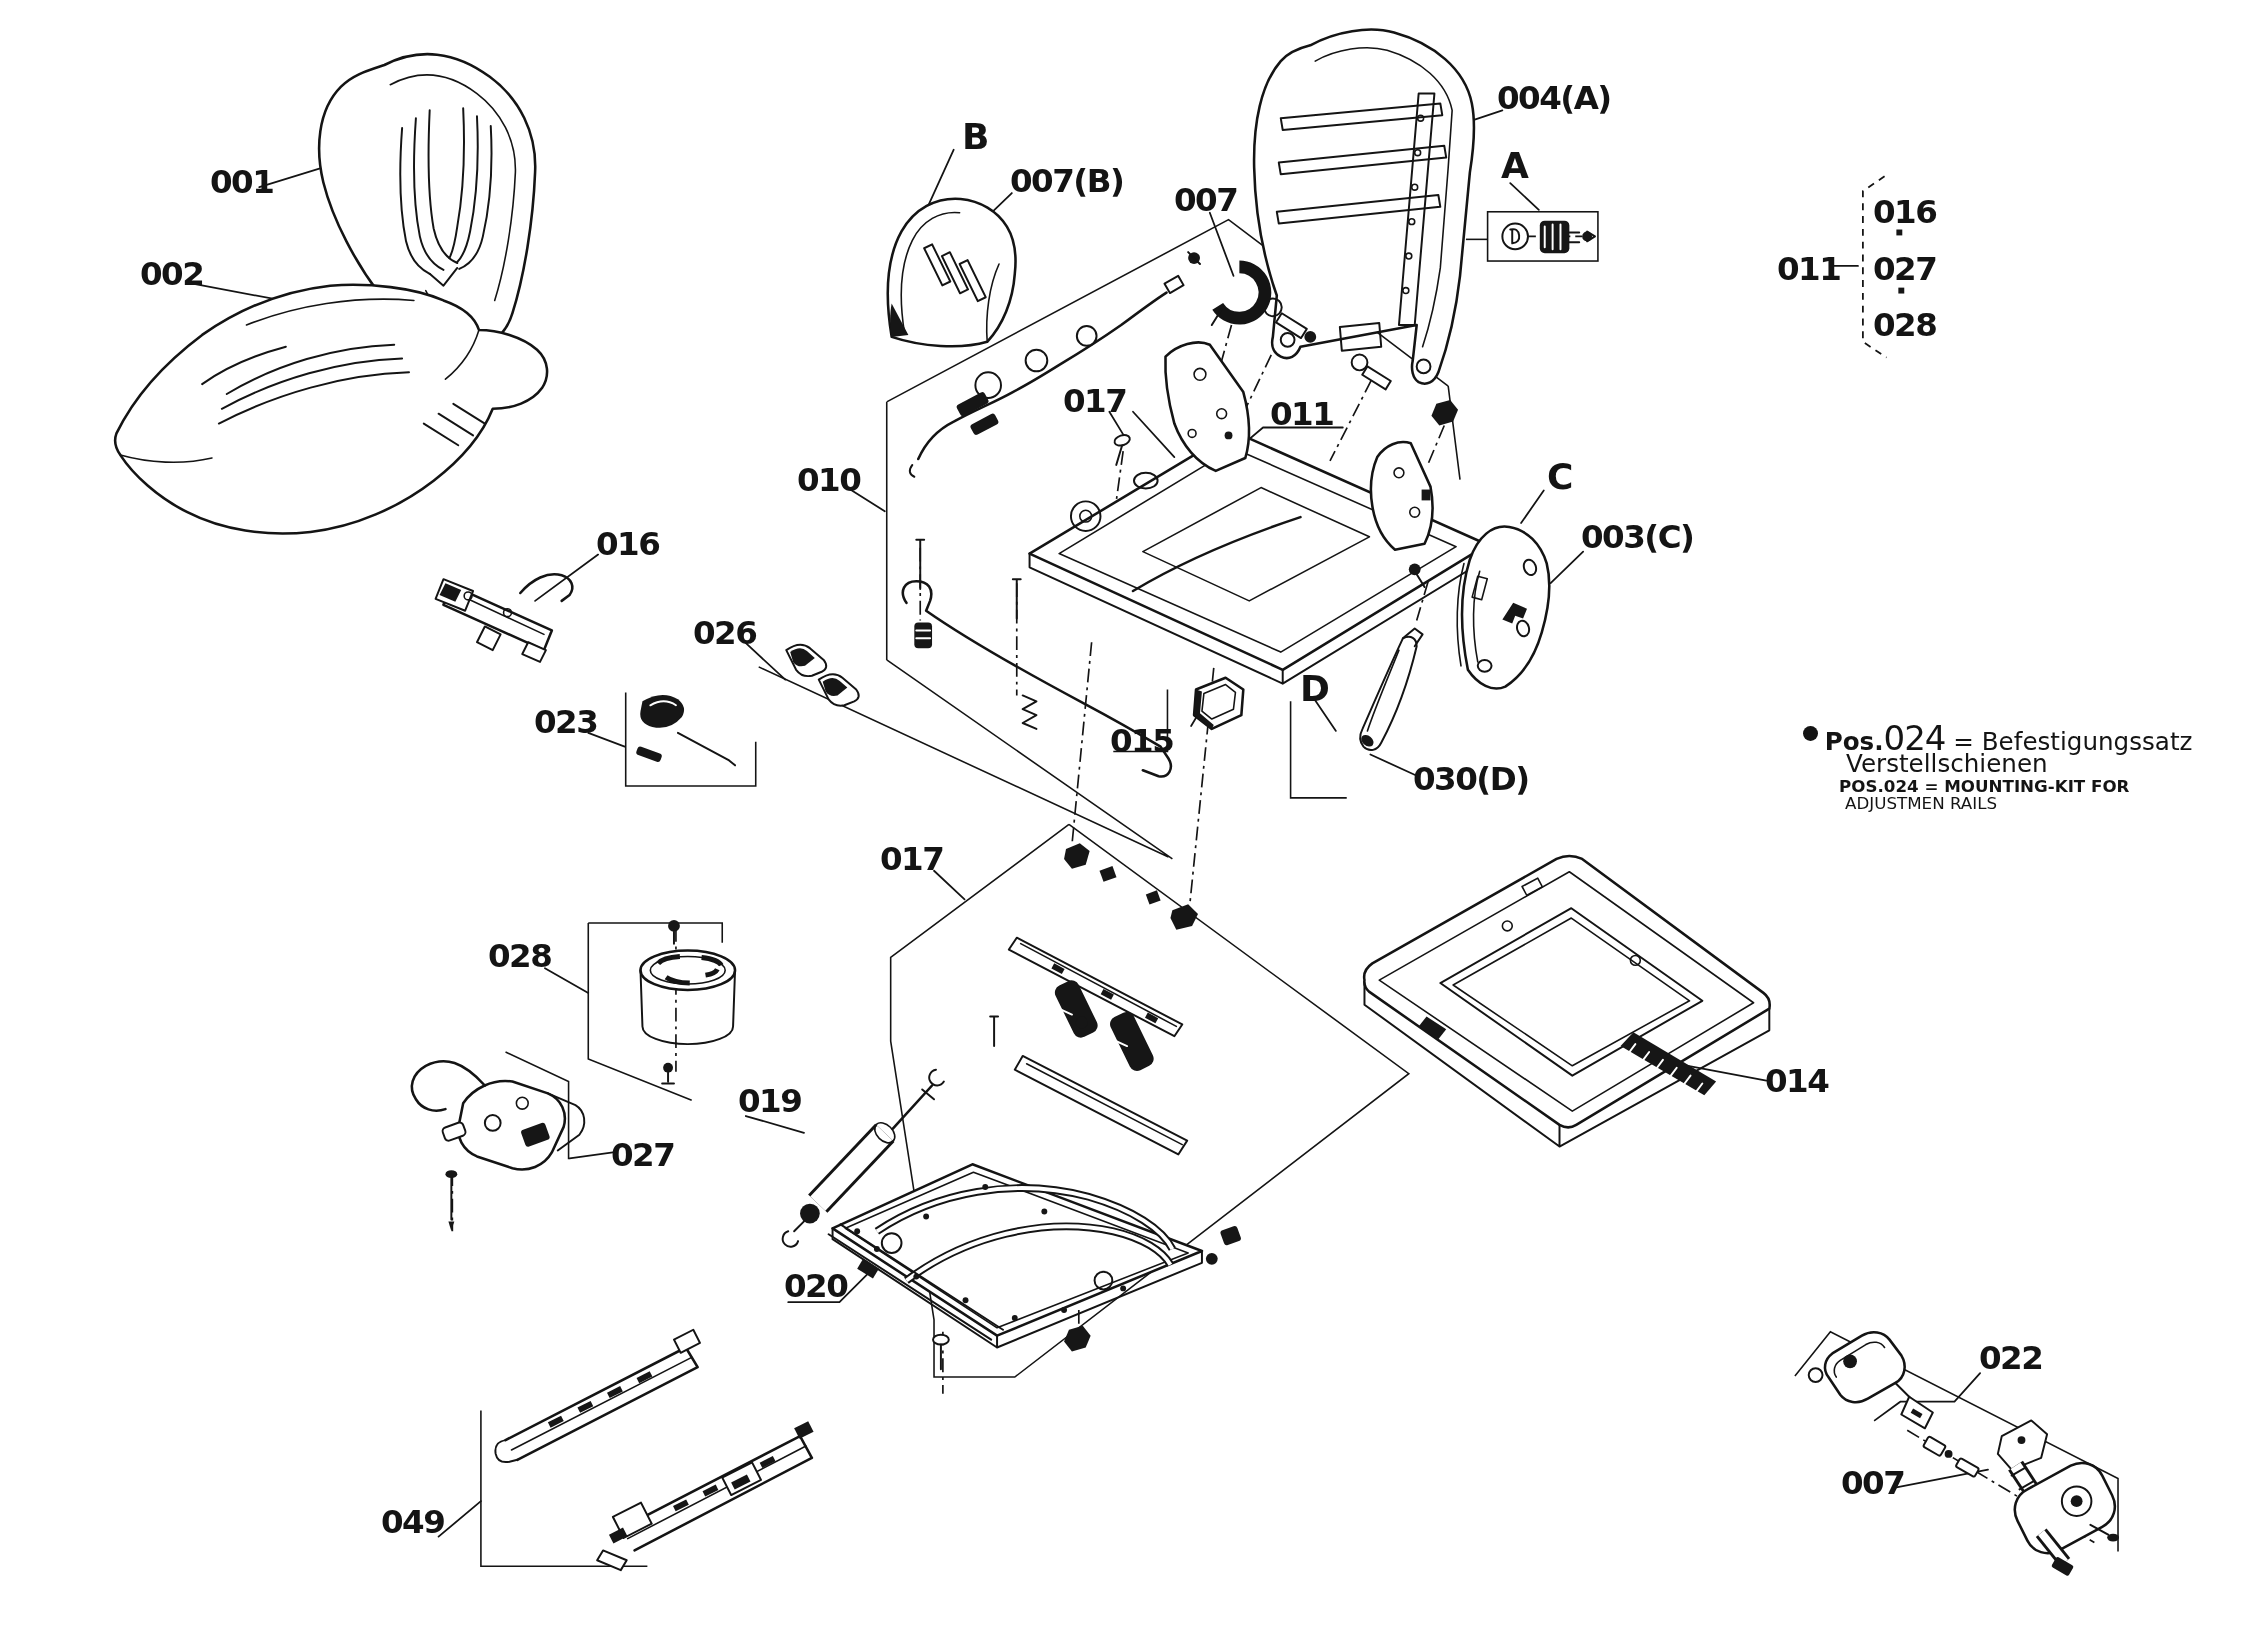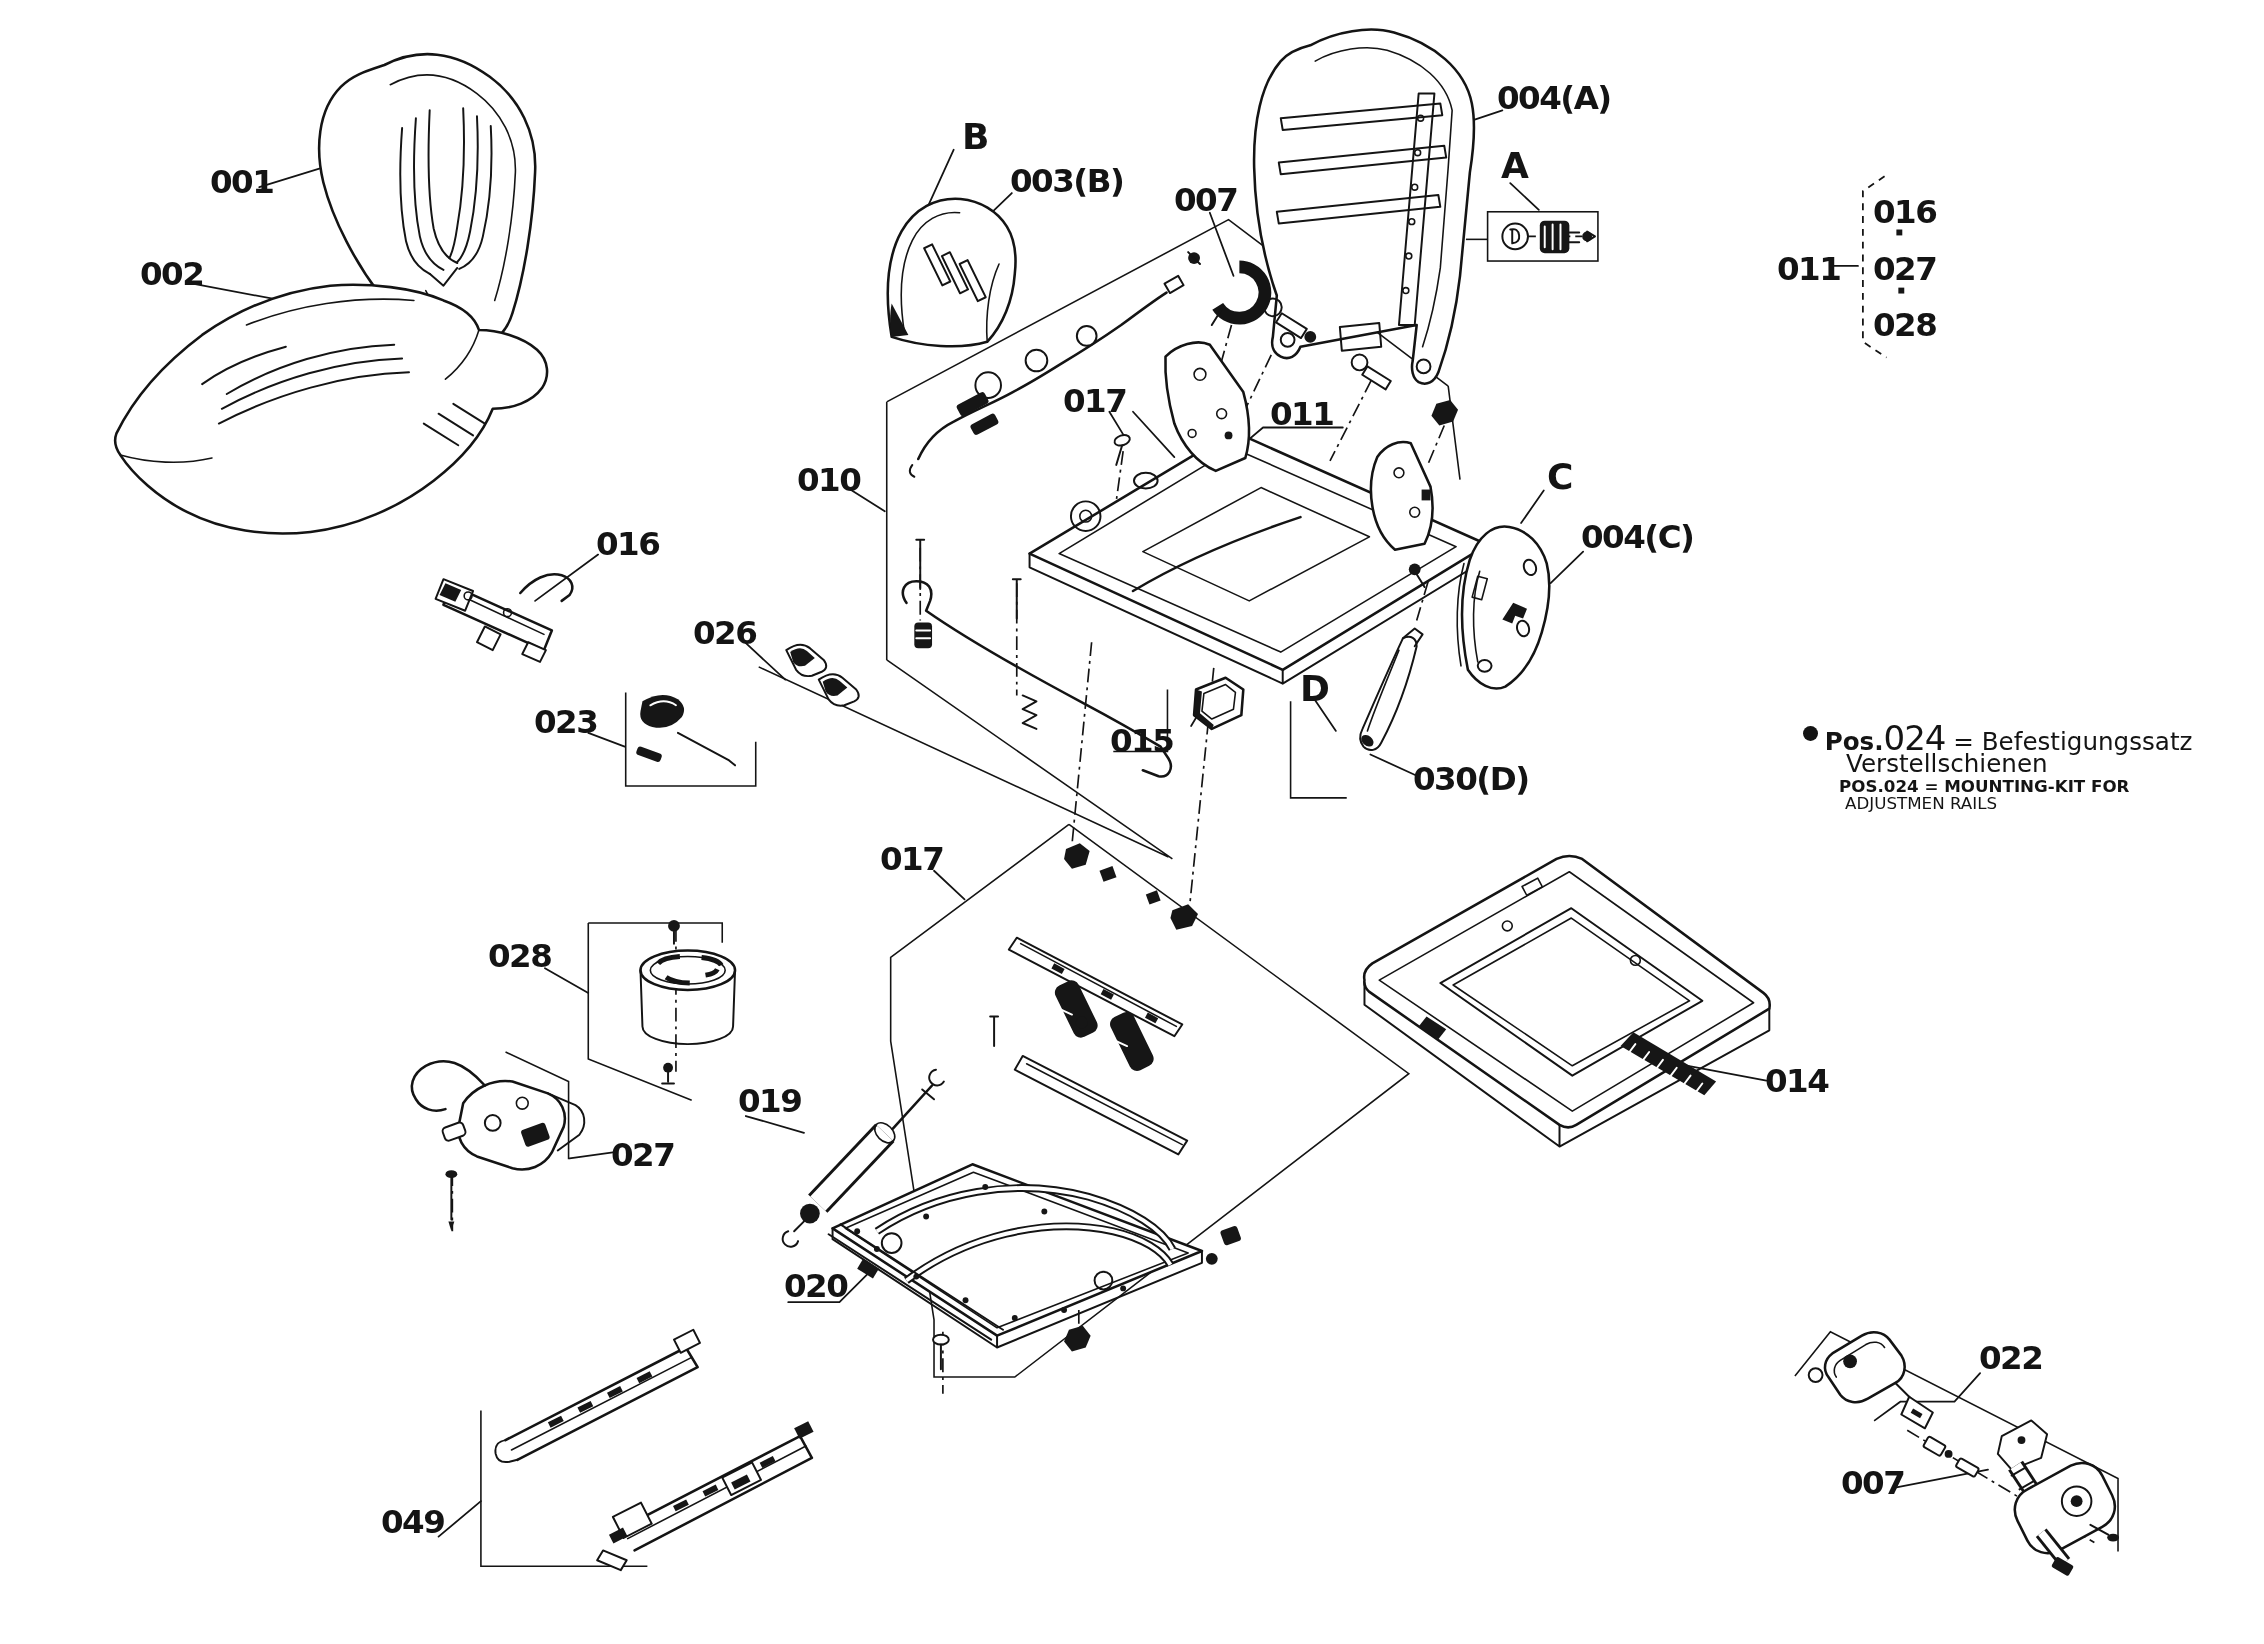--- a/index.html
+++ b/index.html
@@ -432,30 +432,30 @@
     <path class="o2" d="M2122,1548 L2140,1558" stroke-width="3.4"></path>
     <ellipse class="fb" cx="2145" cy="1561" rx="6" ry="4"></ellipse>
   </g>
 </svg>
 
 <div class="lbl" style="left:210px;top:166px">001</div>
 <div class="lbl" style="left:140px;top:258px">002</div>
 <div class="lbl" style="left:1497px;top:82px">004(A)</div>
 <div class="lbl cap" style="left:1501px;top:148px">A</div>
 <div class="lbl cap" style="left:962px;top:119px">B</div>
-<div class="lbl" style="left:1010px;top:165px">003(B)</div>
+<div class="lbl" style="left:1010px;top:165px">007(B)</div>
 <div class="lbl" style="left:1174px;top:184px">007</div>
 <div class="lbl" style="left:1063px;top:385px">017</div>
 <div class="lbl" style="left:1270px;top:398px">011</div>
 <div class="lbl" style="left:797px;top:464px">010</div>
 <div class="lbl" style="left:596px;top:528px">016</div>
 <div class="lbl" style="left:693px;top:617px">026</div>
 <div class="lbl" style="left:534px;top:706px">023</div>
 <div class="lbl cap" style="left:1547px;top:459px">C</div>
-<div class="lbl" style="left:1581px;top:521px">004(C)</div>
+<div class="lbl" style="left:1581px;top:521px">003(C)</div>
 <div class="lbl cap" style="left:1300px;top:671px">D</div>
 <div class="lbl" style="left:1413px;top:763px">030(D)</div>
 <div class="lbl" style="left:1110px;top:725px">015</div>
 <div class="lbl" style="left:880px;top:843px">017</div>
 <div class="lbl" style="left:784px;top:1270px">020</div>
 <div class="lbl" style="left:488px;top:940px">028</div>
 <div class="lbl" style="left:738px;top:1085px">019</div>
 <div class="lbl" style="left:611px;top:1139px">027</div>
 <div class="lbl" style="left:381px;top:1506px">049</div>
 <div class="lbl" style="left:1765px;top:1065px">014</div>

